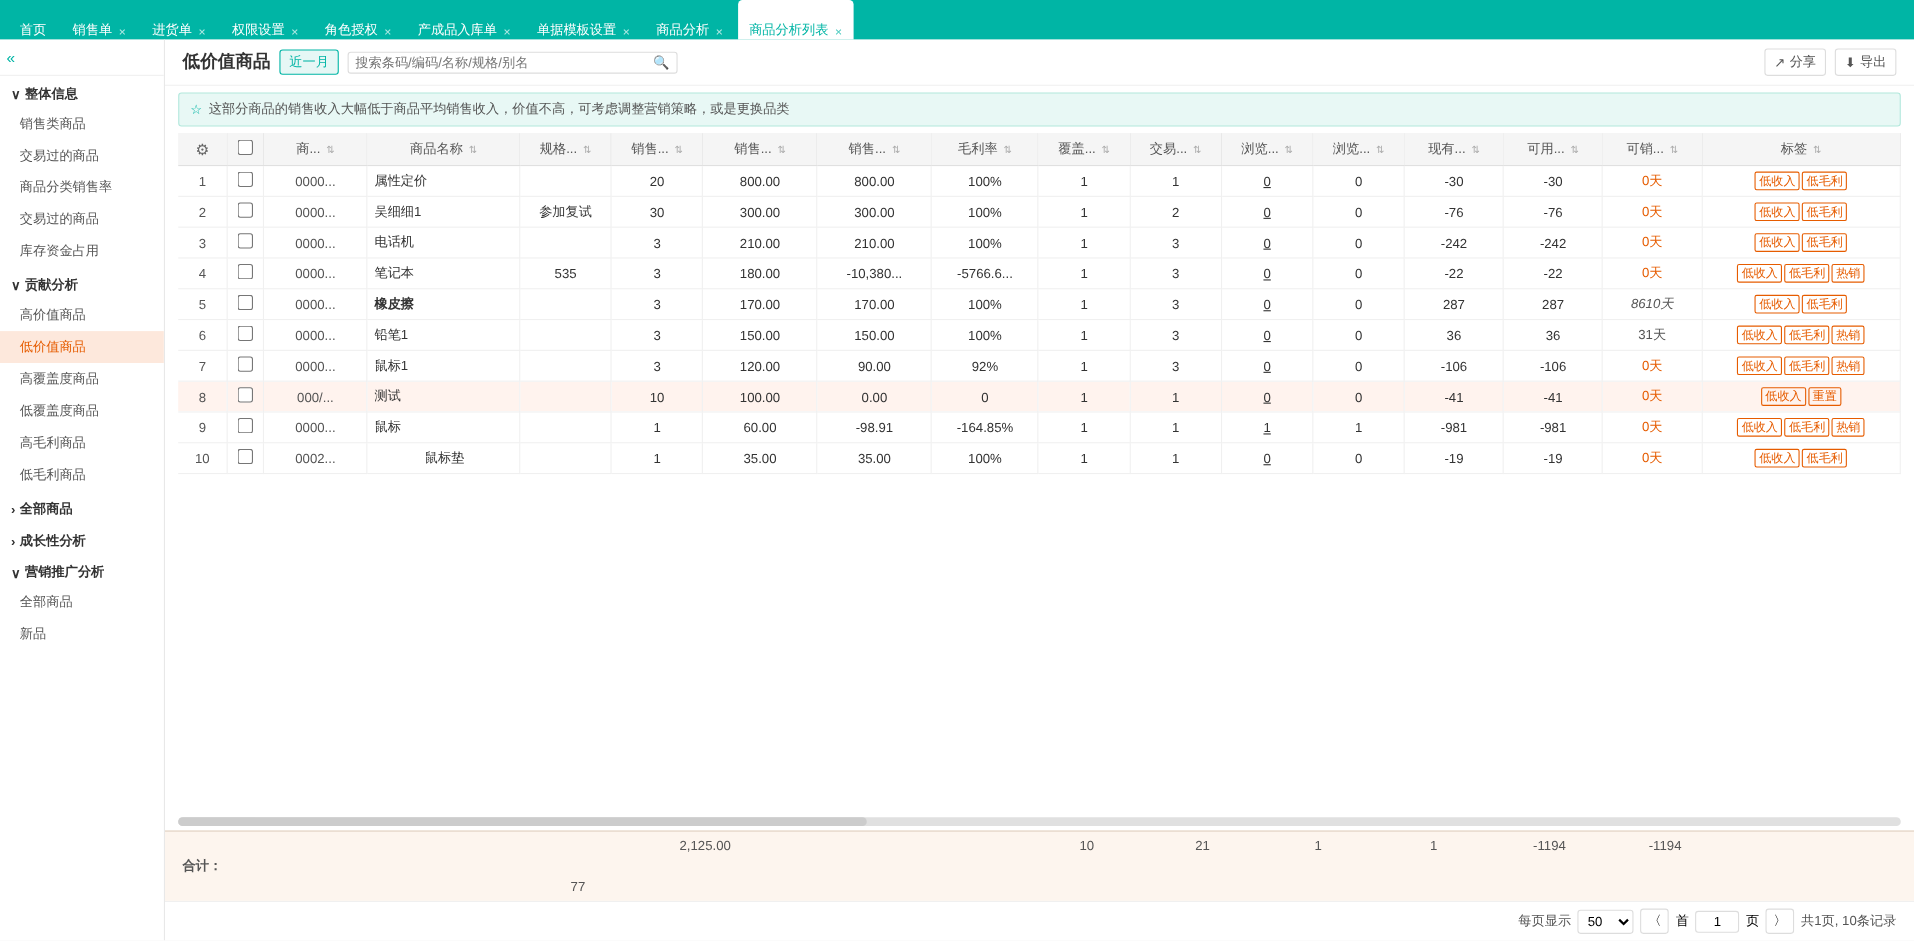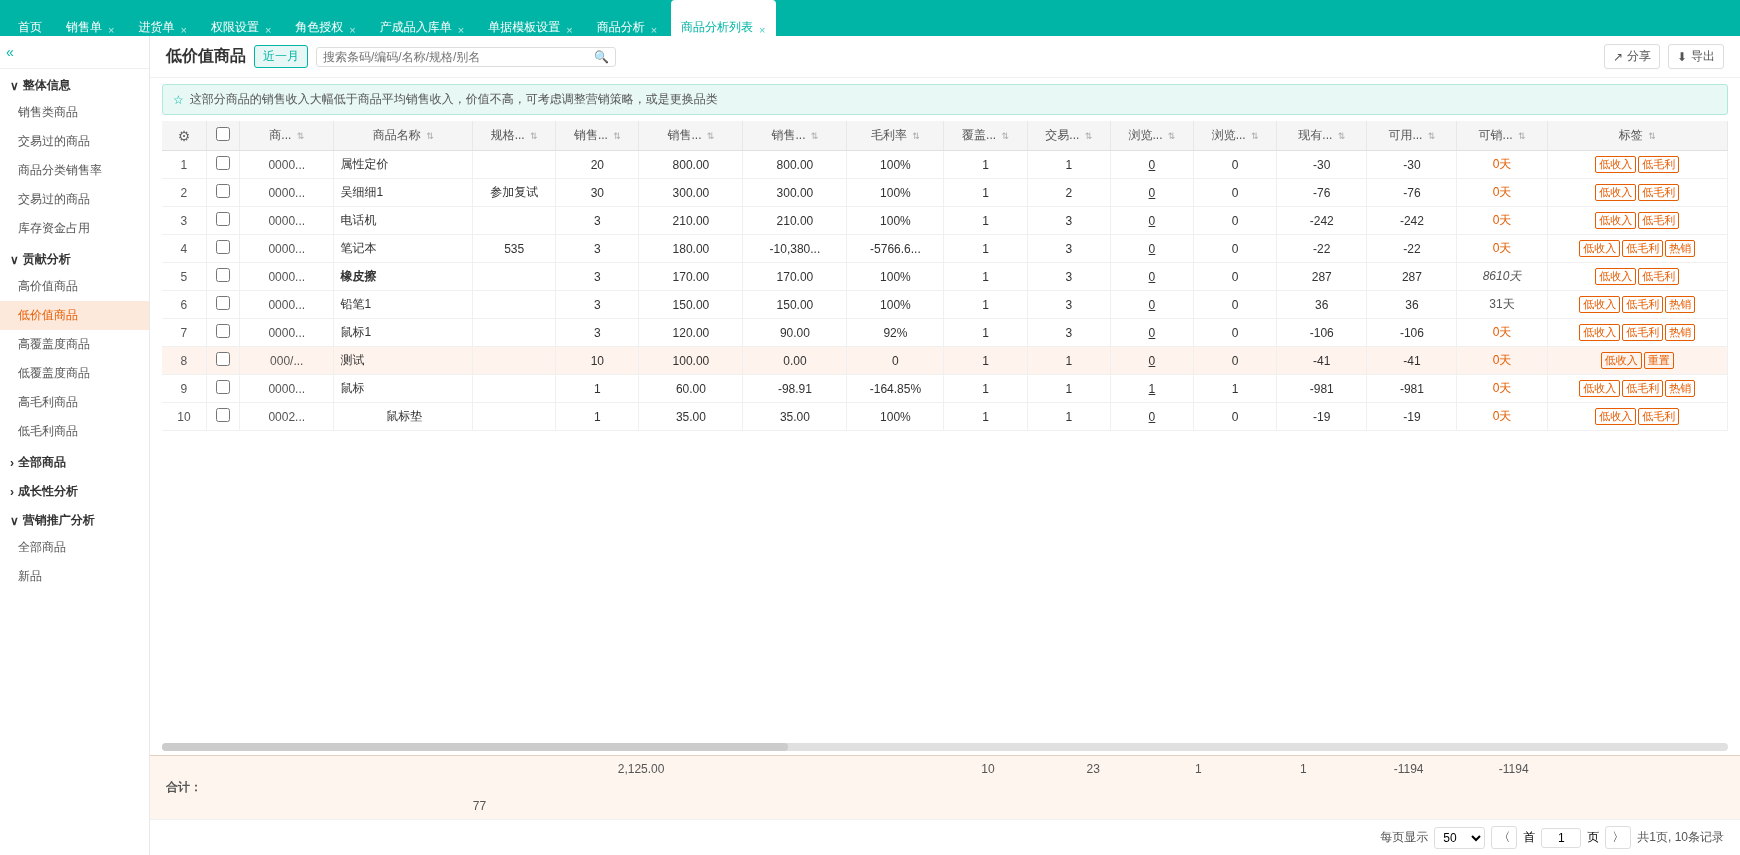--- a/index.html
+++ b/index.html
@@ -496,26 +496,26 @@
     </div>
 
     <div class="scroll-bar">
       <div class="scroll-bar-inner"></div>
     </div>
 
     <div class="table-footer">
       <span class="footer-label">合计：</span>
       <div class="footer-values">
         <span style="flex:2.5;"></span>
-        <span style="flex:1; margin-top:37px;">77</span>
+        <span style="flex:1; text-align:center;margin-top:37px;">77</span>
         <span style="flex:1.2; text-align:center;">2,125.00</span>
         <span style="flex:1.2;"></span>
         <span style="flex:1;"></span>
         <span style="flex:1; text-align:center;">10</span>
-        <span style="flex:1; text-align:center;">23</span>
+        <span style="flex:1; text-align:center;">21</span>
         <span style="flex:1; text-align:center;">1</span>
         <span style="flex:1; text-align:center;">1</span>
         <span style="flex:1; text-align:center;">-1194</span>
         <span style="flex:1; text-align:center;">-1194</span>
         <span style="flex:1.5;"></span>
       </div>
     </div>
 
     <div class="pagination">
       <span class="page-size-label">每页显示</span>

